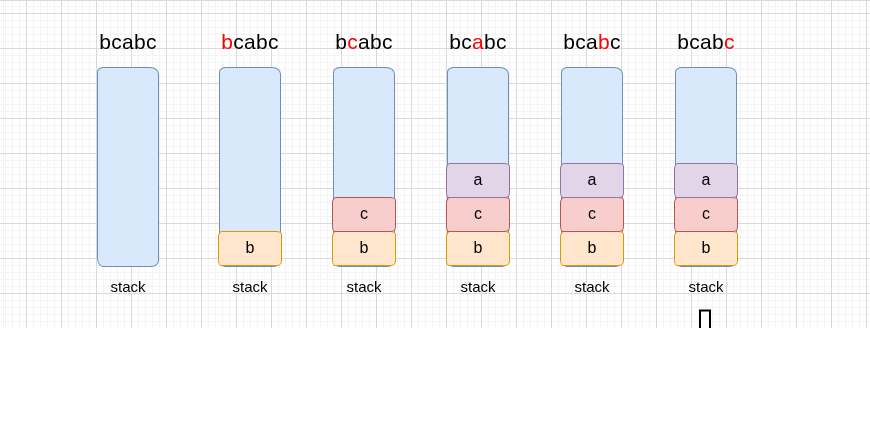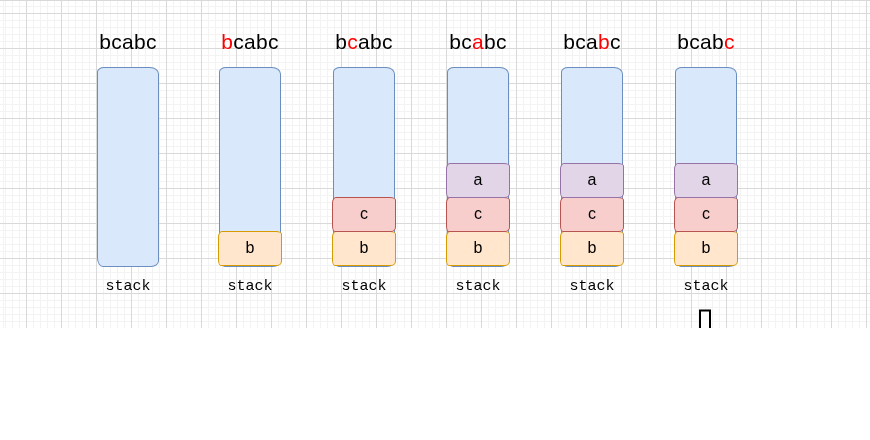--- a/index.html
+++ b/index.html
@@ -30,21 +30,21 @@
     border-radius:7px 9px 8px 6px / 5px 7px 6px 9px;
   }
   .stack-item{
     position:absolute;left:-2px;right:-2px;height:35px;
     box-sizing:border-box;border:1.5px solid;
     border-radius:4px 6px 5px 3px / 6px 3px 5px 6px;
     text-align:center;line-height:32px;font-size:16px;
   }
   .stack-caption{
     position:absolute;top:277px;left:0;width:100%;
-    text-align:center;font-size:15px;line-height:20px;font-family:Liberation Mono, monospace;
+    text-align:center;font-size:15px;line-height:20px;
   }
   .arrow-wrap{position:absolute;left:689px;top:309px;width:32px;height:55px;}
   .result{
     position:absolute;left:660px;top:377px;width:90px;
     text-align:center;font-size:21px;line-height:24px;
   }
 </style>
 </head>
 <body>
 

